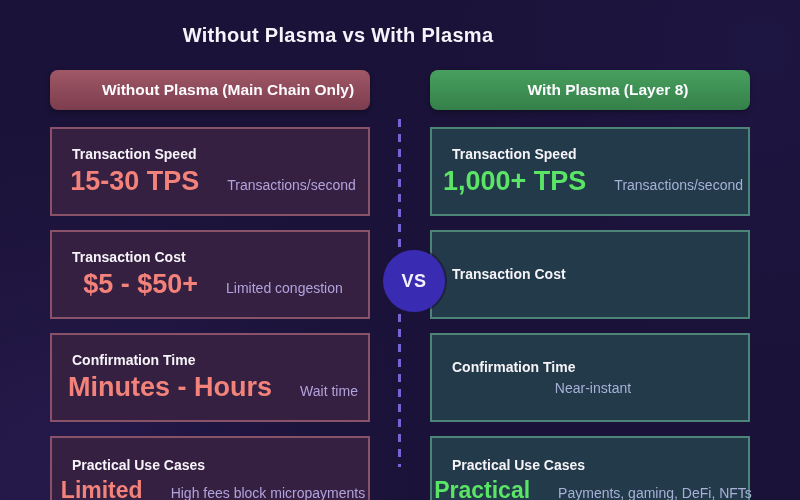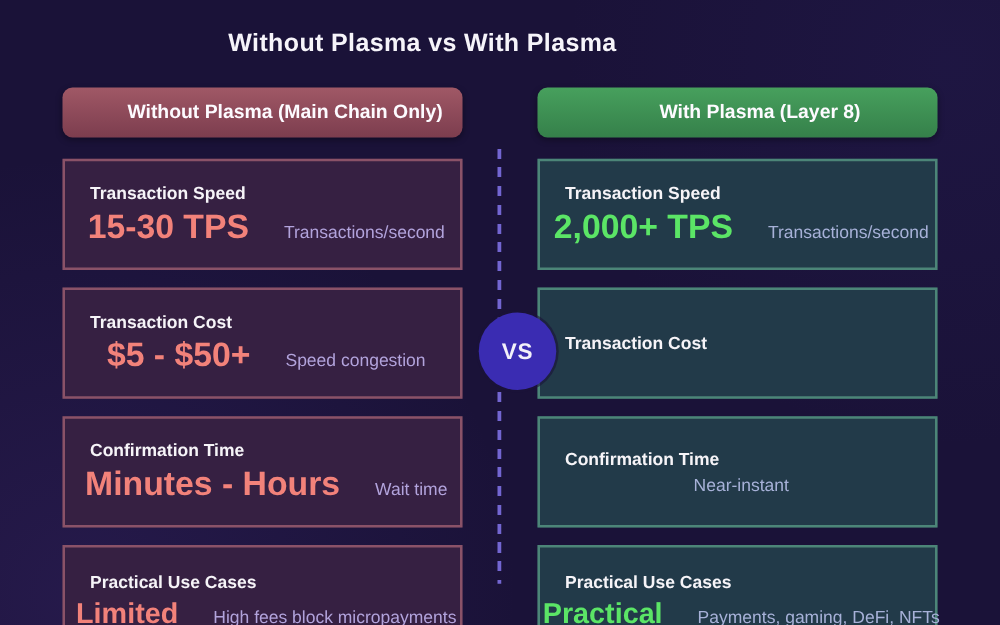--- a/index.html
+++ b/index.html
@@ -66,21 +66,21 @@
       <div class="card-label">Transaction Speed</div>
       <div class="value-row">
         <span class="card-value">15-30 TPS</span>
         <span class="card-note">Transactions/second</span>
       </div>
     </div>
     <div class="card">
       <div class="card-label">Transaction Cost</div>
       <div class="value-row">
         <span class="card-value">$5 - $50+</span>
-        <span class="card-note">Speed congestion</span>
+        <span class="card-note">Limited congestion</span>
       </div>
     </div>
     <div class="card">
       <div class="card-label">Confirmation Time</div>
       <div class="value-row">
         <span class="card-value">Minutes - Hours</span>
         <span class="card-note">Wait time</span>
       </div>
     </div>
     <div class="card">
@@ -92,21 +92,21 @@
     </div>
   </div>
 </div>
 
 <div class="column col-right">
   <div class="col-header">With Plasma (Layer 8)</div>
   <div class="cards">
     <div class="card">
       <div class="card-label">Transaction Speed</div>
       <div class="value-row">
-        <span class="card-value">2,000+ TPS</span>
+        <span class="card-value">1,000+ TPS</span>
         <span class="card-note">Transactions/second</span>
       </div>
     </div>
     <div class="card">
       <div class="card-label">Transaction Cost</div>
     </div>
     <div class="card">
       <div class="card-label">Confirmation Time</div>
       <div class="value-row">
         <span class="card-note">Near-instant</span>

